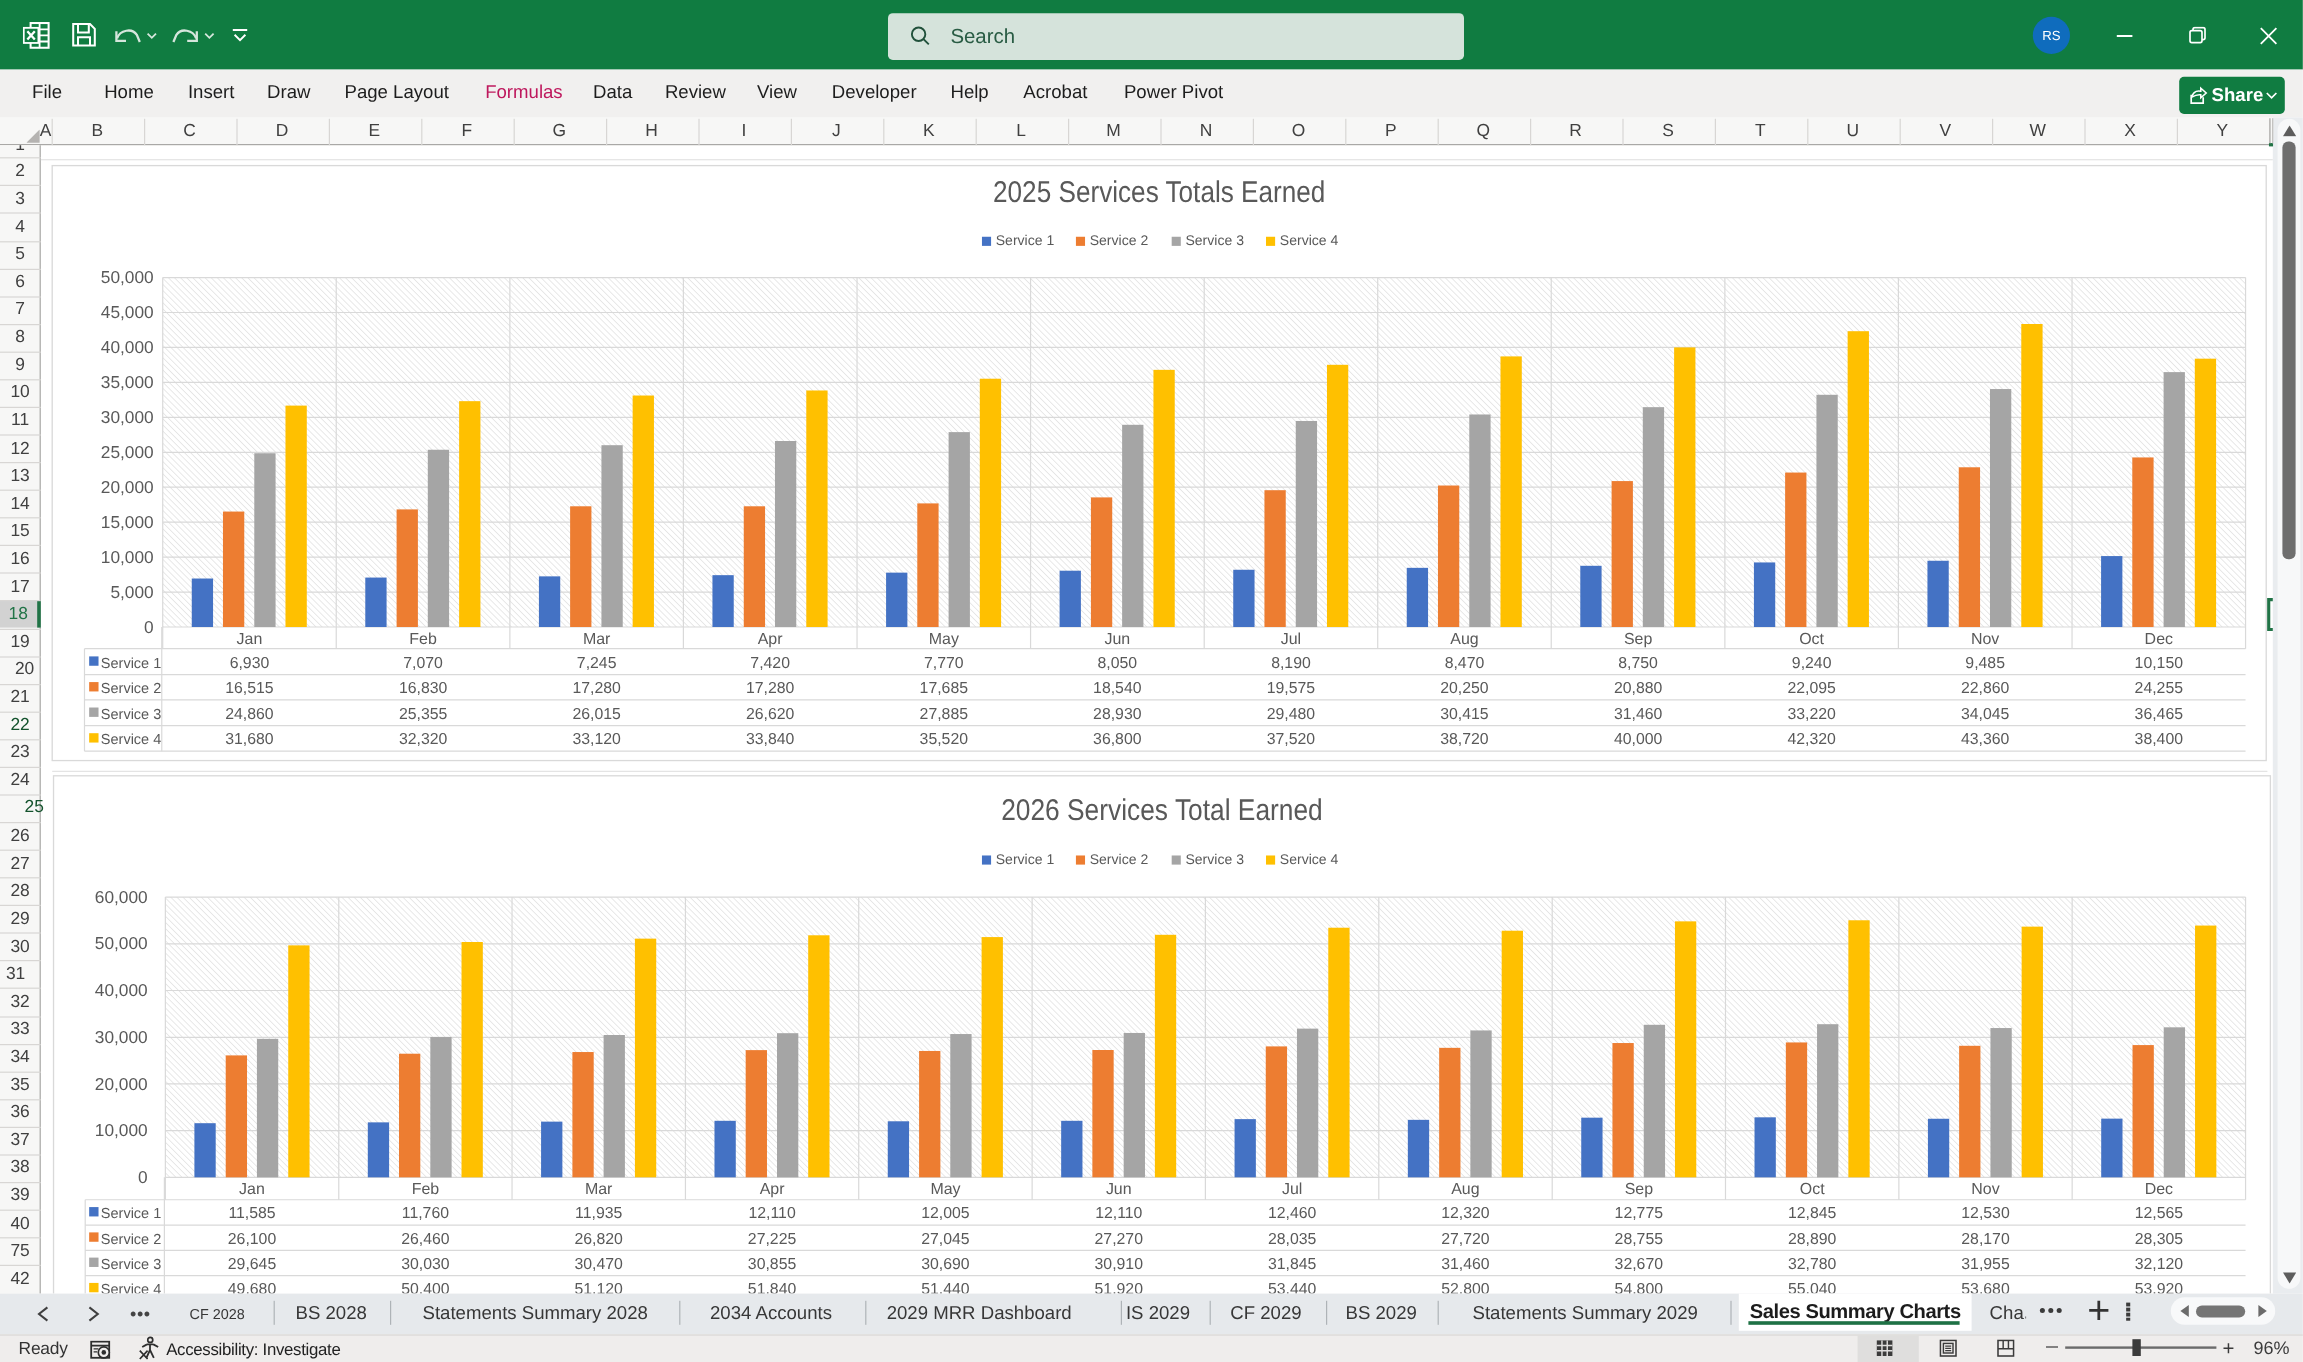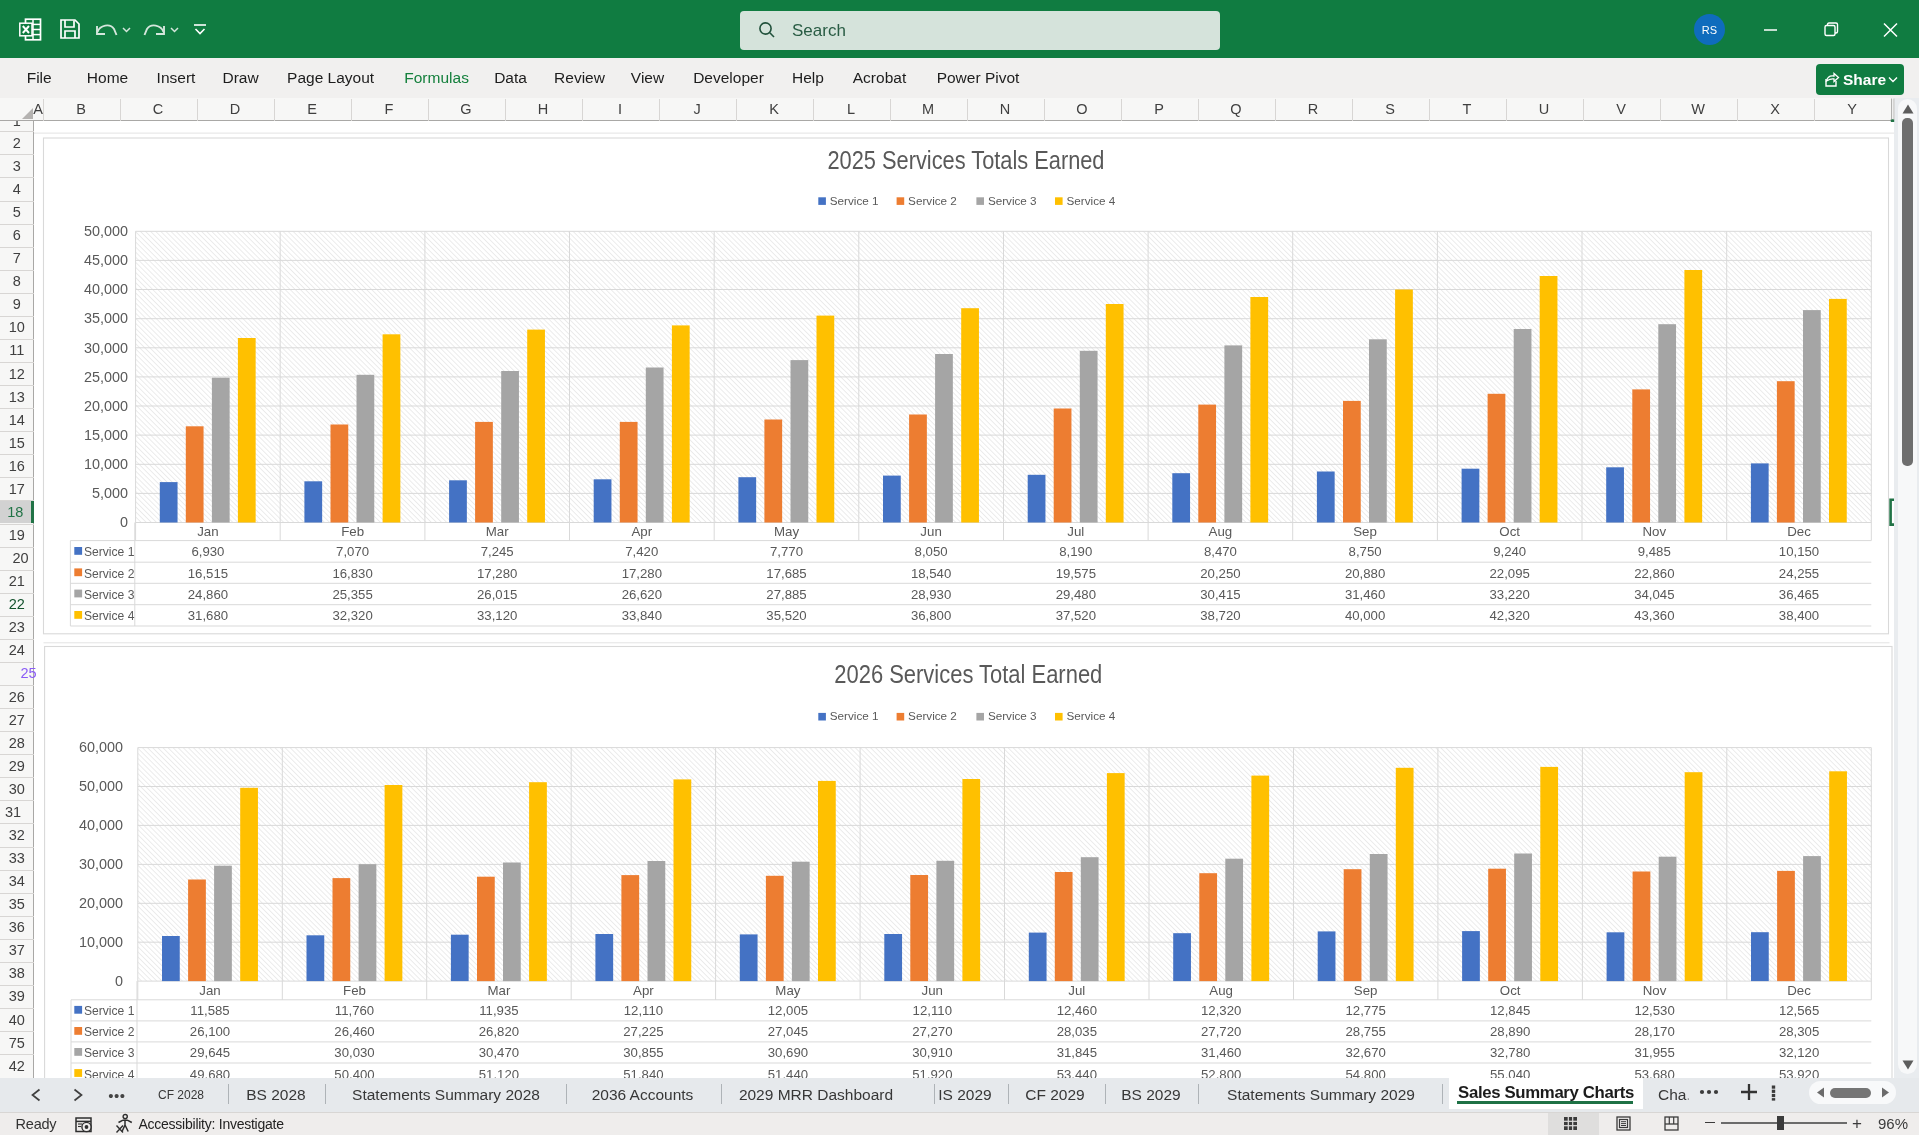--- a/index.html
+++ b/index.html
@@ -46,21 +46,21 @@
 <path d="M67.5 3.5 V2.5 Q67.5 1 69 1 H76 Q77.5 1 77.5 2.5 V9.5 Q77.5 11 76 11 H75" stroke="#fff" stroke-width="1.4"></path>
 <path d="M124 1.5 L137 14.5 M137 1.5 L124 14.5" stroke="#fff" stroke-width="1.5"></path>
 </svg>
 </div>
 <div class="abs" style="left:0;top:58px;width:1919px;height:40px;background:#F1F0EF"></div>
 <div class="abs" style="left:-40.8px;top:58px;width:160px;height:40px;display:flex;align-items:center;justify-content:center;font-size:15.5px;color:#1d1d1d">File</div>
 <div class="abs" style="left:27.5px;top:58px;width:160px;height:40px;display:flex;align-items:center;justify-content:center;font-size:15.5px;color:#1d1d1d">Home</div>
 <div class="abs" style="left:96px;top:58px;width:160px;height:40px;display:flex;align-items:center;justify-content:center;font-size:15.5px;color:#1d1d1d">Insert</div>
 <div class="abs" style="left:160.6px;top:58px;width:160px;height:40px;display:flex;align-items:center;justify-content:center;font-size:15.5px;color:#1d1d1d">Draw</div>
 <div class="abs" style="left:250.60000000000002px;top:58px;width:160px;height:40px;display:flex;align-items:center;justify-content:center;font-size:15.5px;color:#1d1d1d">Page Layout</div>
-<div class="abs" style="left:356.6px;top:58px;width:160px;height:40px;display:flex;align-items:center;justify-content:center;font-size:15.5px;color:#15803d">Formulas</div>
+<div class="abs" style="left:356.6px;top:58px;width:160px;height:40px;display:flex;align-items:center;justify-content:center;font-size:15.5px;color:#be185d">Formulas</div>
 <div class="abs" style="left:430.5px;top:58px;width:160px;height:40px;display:flex;align-items:center;justify-content:center;font-size:15.5px;color:#1d1d1d">Data</div>
 <div class="abs" style="left:499.5px;top:58px;width:160px;height:40px;display:flex;align-items:center;justify-content:center;font-size:15.5px;color:#1d1d1d">Review</div>
 <div class="abs" style="left:567.5px;top:58px;width:160px;height:40px;display:flex;align-items:center;justify-content:center;font-size:15.5px;color:#1d1d1d">View</div>
 <div class="abs" style="left:648.5px;top:58px;width:160px;height:40px;display:flex;align-items:center;justify-content:center;font-size:15.5px;color:#1d1d1d">Developer</div>
 <div class="abs" style="left:728px;top:58px;width:160px;height:40px;display:flex;align-items:center;justify-content:center;font-size:15.5px;color:#1d1d1d">Help</div>
 <div class="abs" style="left:799.5px;top:58px;width:160px;height:40px;display:flex;align-items:center;justify-content:center;font-size:15.5px;color:#1d1d1d">Acrobat</div>
 <div class="abs" style="left:898px;top:58px;width:160px;height:40px;display:flex;align-items:center;justify-content:center;font-size:15.5px;color:#1d1d1d">Power Pivot</div>
 <div class="abs" style="left:1816px;top:64px;width:88px;height:31px;background:#107C41;border-radius:4px"></div>
 <svg class="abs" style="left:1823px;top:71px" width="17" height="17" viewBox="0 0 17 17" fill="none">
 <path d="M3 8 V15 H13 V10" stroke="#fff" stroke-width="1.4"></path>
@@ -168,21 +168,21 @@
 <div class="abs" style="left:0;top:546.6px;width:41px;height:23.07px;display:flex;align-items:center;justify-content:center;font-size:14.5px;color:#404040">20</div>
 <div class="abs" style="left:0;top:546.6px;width:33.5px;height:1px;background:#D8D6D4"></div>
 <div class="abs" style="left:0;top:569.6px;width:33.5px;height:23.07px;display:flex;align-items:center;justify-content:center;font-size:14.5px;color:#404040">21</div>
 <div class="abs" style="left:0;top:569.6px;width:33.5px;height:1px;background:#D8D6D4"></div>
 <div class="abs" style="left:0;top:592.7px;width:33.5px;height:23.07px;display:flex;align-items:center;justify-content:center;font-size:14.5px;color:#14532d">22</div>
 <div class="abs" style="left:0;top:592.7px;width:33.5px;height:1px;background:#D8D6D4"></div>
 <div class="abs" style="left:0;top:615.8px;width:33.5px;height:23.07px;display:flex;align-items:center;justify-content:center;font-size:14.5px;color:#404040">23</div>
 <div class="abs" style="left:0;top:615.8px;width:33.5px;height:1px;background:#D8D6D4"></div>
 <div class="abs" style="left:0;top:638.8px;width:33.5px;height:23.07px;display:flex;align-items:center;justify-content:center;font-size:14.5px;color:#404040">24</div>
 <div class="abs" style="left:0;top:638.8px;width:33.5px;height:1px;background:#D8D6D4"></div>
-<div class="abs" style="left:0;top:661.9px;width:57px;height:23.07px;display:flex;align-items:center;justify-content:center;font-size:14.5px;color:#8b5cf6">25</div>
+<div class="abs" style="left:0;top:661.9px;width:57px;height:23.07px;display:flex;align-items:center;justify-content:center;font-size:14.5px;color:#14532d">25</div>
 <div class="abs" style="left:0;top:661.9px;width:33.5px;height:1px;background:#D8D6D4"></div>
 <div class="abs" style="left:0;top:685.0px;width:33.5px;height:23.07px;display:flex;align-items:center;justify-content:center;font-size:14.5px;color:#404040">26</div>
 <div class="abs" style="left:0;top:685.0px;width:33.5px;height:1px;background:#D8D6D4"></div>
 <div class="abs" style="left:0;top:708.0px;width:33.5px;height:23.07px;display:flex;align-items:center;justify-content:center;font-size:14.5px;color:#404040">27</div>
 <div class="abs" style="left:0;top:708.0px;width:33.5px;height:1px;background:#D8D6D4"></div>
 <div class="abs" style="left:0;top:731.1px;width:33.5px;height:23.07px;display:flex;align-items:center;justify-content:center;font-size:14.5px;color:#404040">28</div>
 <div class="abs" style="left:0;top:731.1px;width:33.5px;height:1px;background:#D8D6D4"></div>
 <div class="abs" style="left:0;top:754.2px;width:33.5px;height:23.07px;display:flex;align-items:center;justify-content:center;font-size:14.5px;color:#404040">29</div>
 <div class="abs" style="left:0;top:754.2px;width:33.5px;height:1px;background:#D8D6D4"></div>
 <div class="abs" style="left:0;top:777.3px;width:33.5px;height:23.07px;display:flex;align-items:center;justify-content:center;font-size:14.5px;color:#404040">30</div>
@@ -571,21 +571,21 @@
 </svg>
 <div class="abs" style="left:0;top:1078px;width:1919px;height:34px;background:#E6E9EC"></div>
 <svg class="abs" style="left:28px;top:1088px" width="58" height="14" viewBox="0 0 58 14" fill="none">
 <path d="M11.5 1.5 L4.5 7 L11.5 12.5" stroke="#3f3f3f" stroke-width="1.7"></path>
 <path d="M46.5 1.5 L53.5 7 L46.5 12.5" stroke="#3f3f3f" stroke-width="1.7"></path>
 </svg>
 <div class="abs" style="left:103px;top:1078px;width:28px;height:34px;display:flex;align-items:center;justify-content:center;color:#444;font-size:15px;letter-spacing:0.5px">•••</div>
 <div class="abs" style="left:31px;top:1078px;width:300px;height:33px;display:flex;align-items:center;justify-content:center;font-size:12px;color:#373737">CF 2028</div>
 <div class="abs" style="left:126px;top:1078px;width:300px;height:33px;display:flex;align-items:center;justify-content:center;font-size:15.5px;color:#373737">BS 2028</div>
 <div class="abs" style="left:296px;top:1078px;width:300px;height:33px;display:flex;align-items:center;justify-content:center;font-size:15.5px;color:#373737">Statements Summary 2028</div>
-<div class="abs" style="left:492.5px;top:1078px;width:300px;height:33px;display:flex;align-items:center;justify-content:center;font-size:15.5px;color:#373737">2036 Accounts</div>
+<div class="abs" style="left:492.5px;top:1078px;width:300px;height:33px;display:flex;align-items:center;justify-content:center;font-size:15.5px;color:#373737">2034 Accounts</div>
 <div class="abs" style="left:666px;top:1078px;width:300px;height:33px;display:flex;align-items:center;justify-content:center;font-size:15.5px;color:#373737">2029 MRR Dashboard</div>
 <div class="abs" style="left:815px;top:1078px;width:300px;height:33px;display:flex;align-items:center;justify-content:center;font-size:15.5px;color:#373737">IS 2029</div>
 <div class="abs" style="left:905px;top:1078px;width:300px;height:33px;display:flex;align-items:center;justify-content:center;font-size:15.5px;color:#373737">CF 2029</div>
 <div class="abs" style="left:1001px;top:1078px;width:300px;height:33px;display:flex;align-items:center;justify-content:center;font-size:15.5px;color:#373737">BS 2029</div>
 <div class="abs" style="left:1171px;top:1078px;width:300px;height:33px;display:flex;align-items:center;justify-content:center;font-size:15.5px;color:#373737">Statements Summary 2029</div>
 <div class="abs" style="left:227.5px;top:1084px;width:1px;height:20px;background:#AEB3B7"></div>
 <div class="abs" style="left:325px;top:1084px;width:1px;height:20px;background:#AEB3B7"></div>
 <div class="abs" style="left:566px;top:1084px;width:1px;height:20px;background:#AEB3B7"></div>
 <div class="abs" style="left:721px;top:1084px;width:1px;height:20px;background:#AEB3B7"></div>
 <div class="abs" style="left:934px;top:1084px;width:1px;height:20px;background:#AEB3B7"></div>

